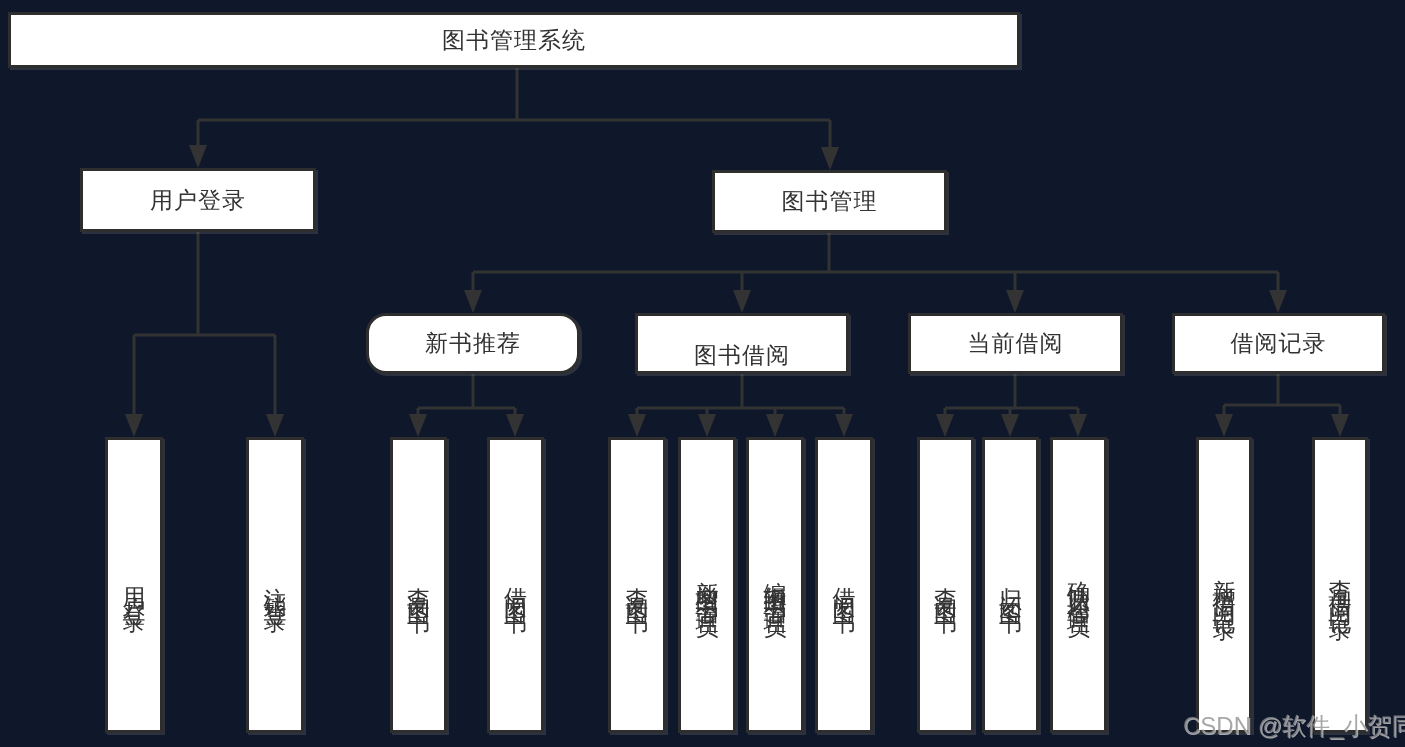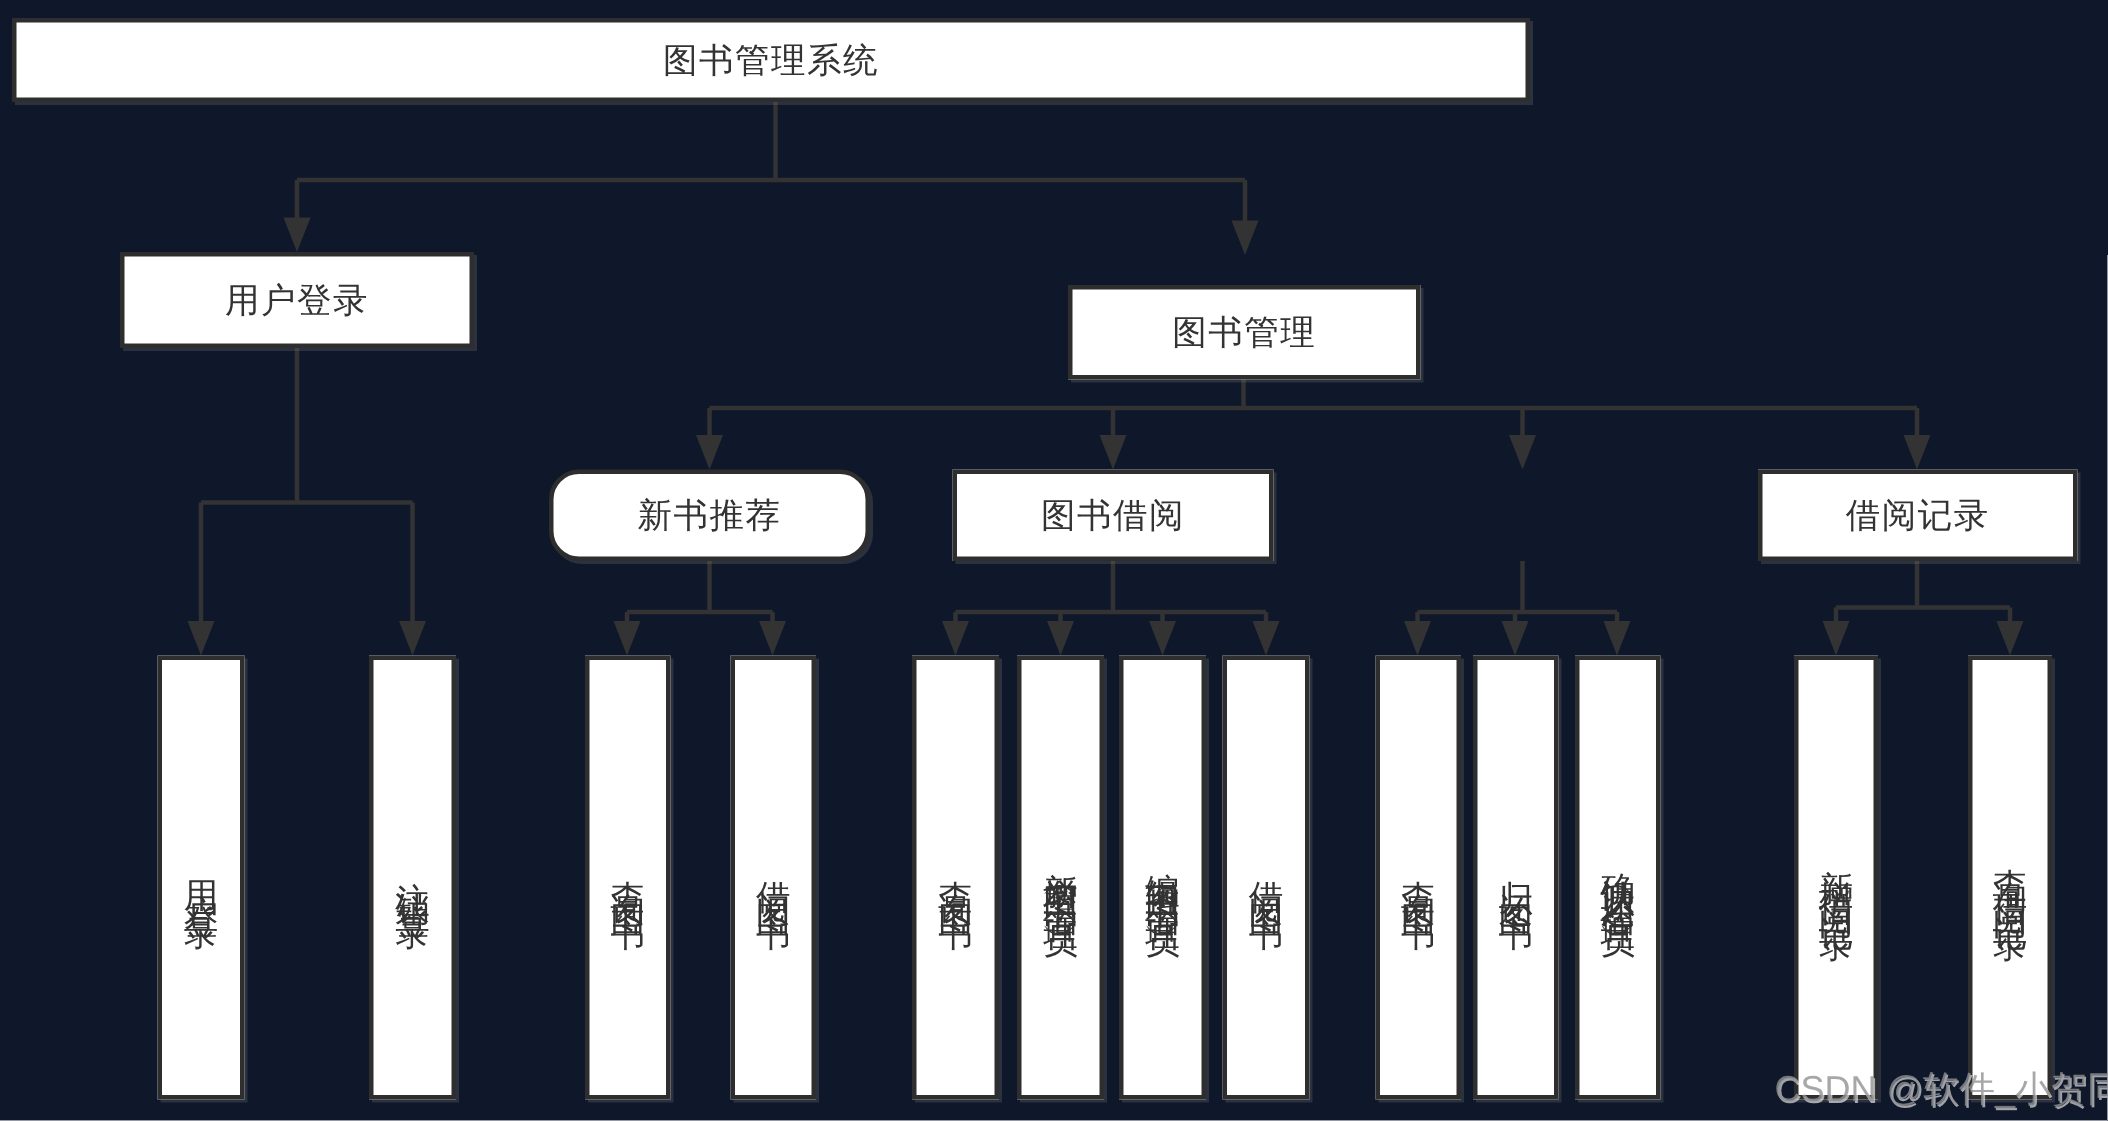--- a/index.html
+++ b/index.html
@@ -127,29 +127,32 @@
     </g>
   </svg>
 
   <div class="node hbox" style="left:8px;top:12px;width:1012px;height:56px;">
     <span class="label">图书管理系统</span>
   </div>
 
   <div class="node hbox" style="left:80px;top:168px;width:236px;height:64px;">
     <span class="label">用户登录</span>
   </div>
-  <div class="node hbox" style="left:712px;top:170px;width:235px;height:63px;margin-top:20px;">
+  <div class="node hbox" style="left:712px;top:170px;width:235px;height:63px;">
     <span class="label">图书管理</span>
   </div>
 
   <div class="node hbox" style="left:366px;top:313px;width:214px;height:61px;border-radius:20px;">
     <span class="label">新书推荐</span>
   </div>
-  <div class="node hbox" style="left:635px;top:313px;width:214px;height:61px;">
+  <div class="node hbox" style="left:635px;top:313px;width:214px;height:61px;align-items:flex-end;">
     <span class="label">图书借阅</span>
+  </div>
+  <div class="node hbox" style="left:908px;top:313px;width:215px;height:61px;">
+    <span class="label">当前借阅</span>
   </div>
   <div class="node hbox" style="left:1172px;top:313px;width:213px;height:61px;">
     <span class="label">借阅记录</span>
   </div>
 
   <div class="node vbox" style="left:105px;top:437px;width:58px;height:296px;">
     <span class="vtext">用户登录</span>
   </div>
   <div class="node vbox" style="left:246px;top:437px;width:58px;height:296px;">
     <span class="vtext">注销登录</span>

